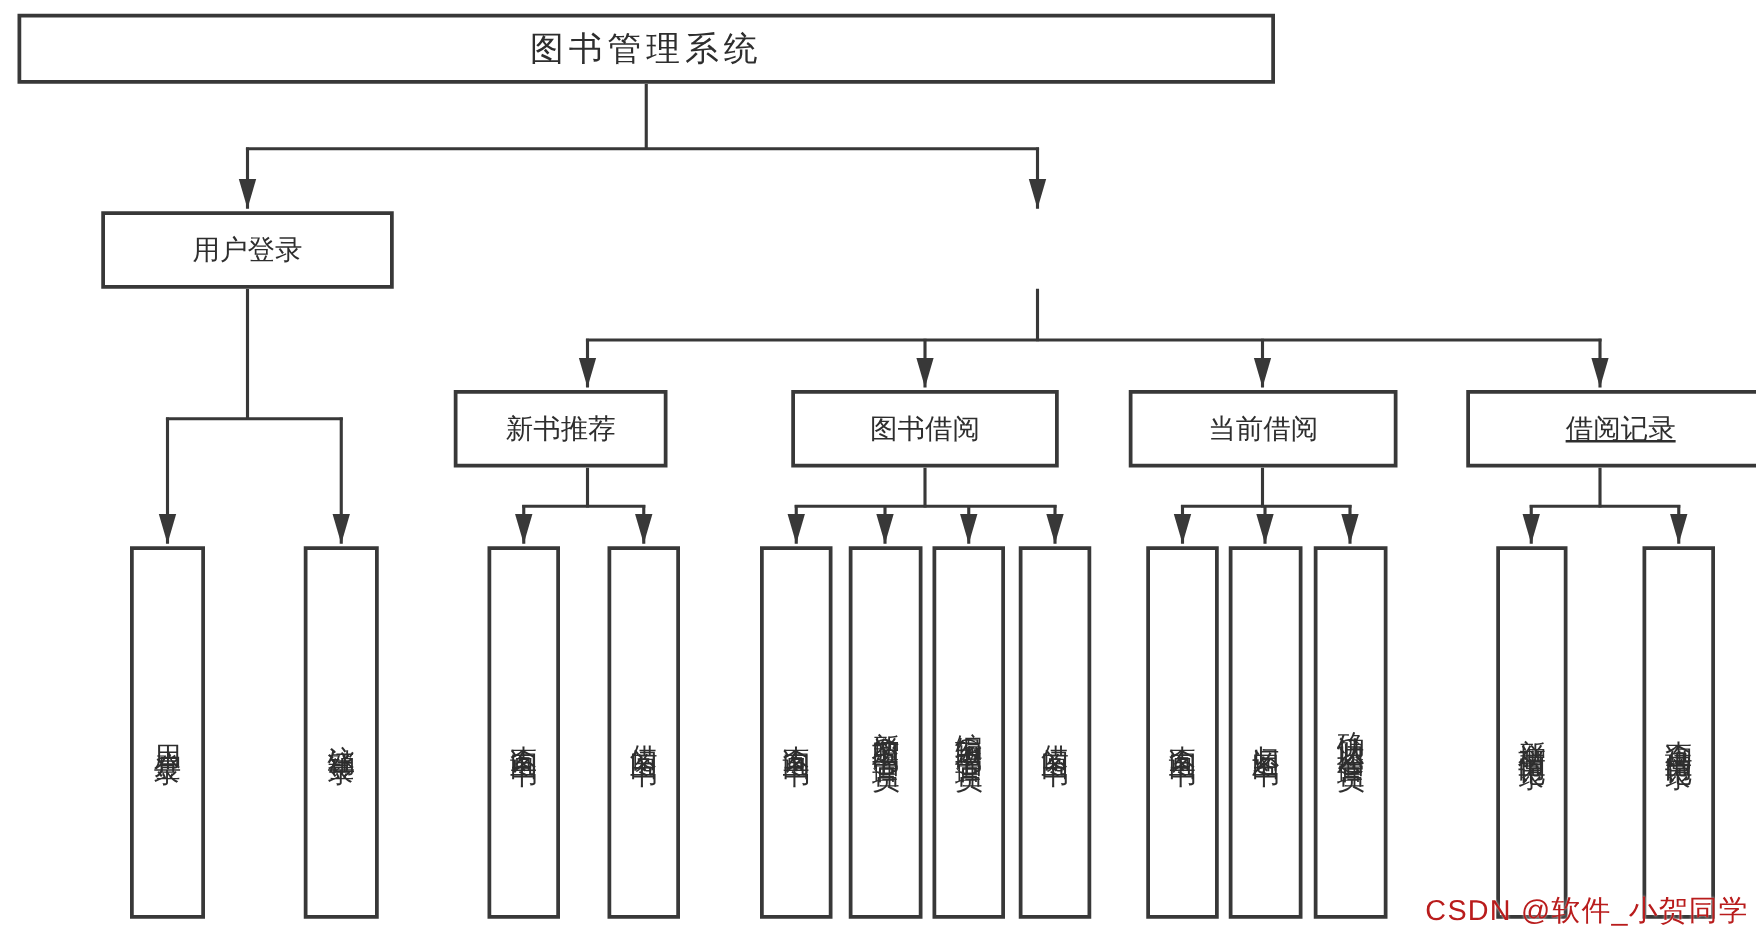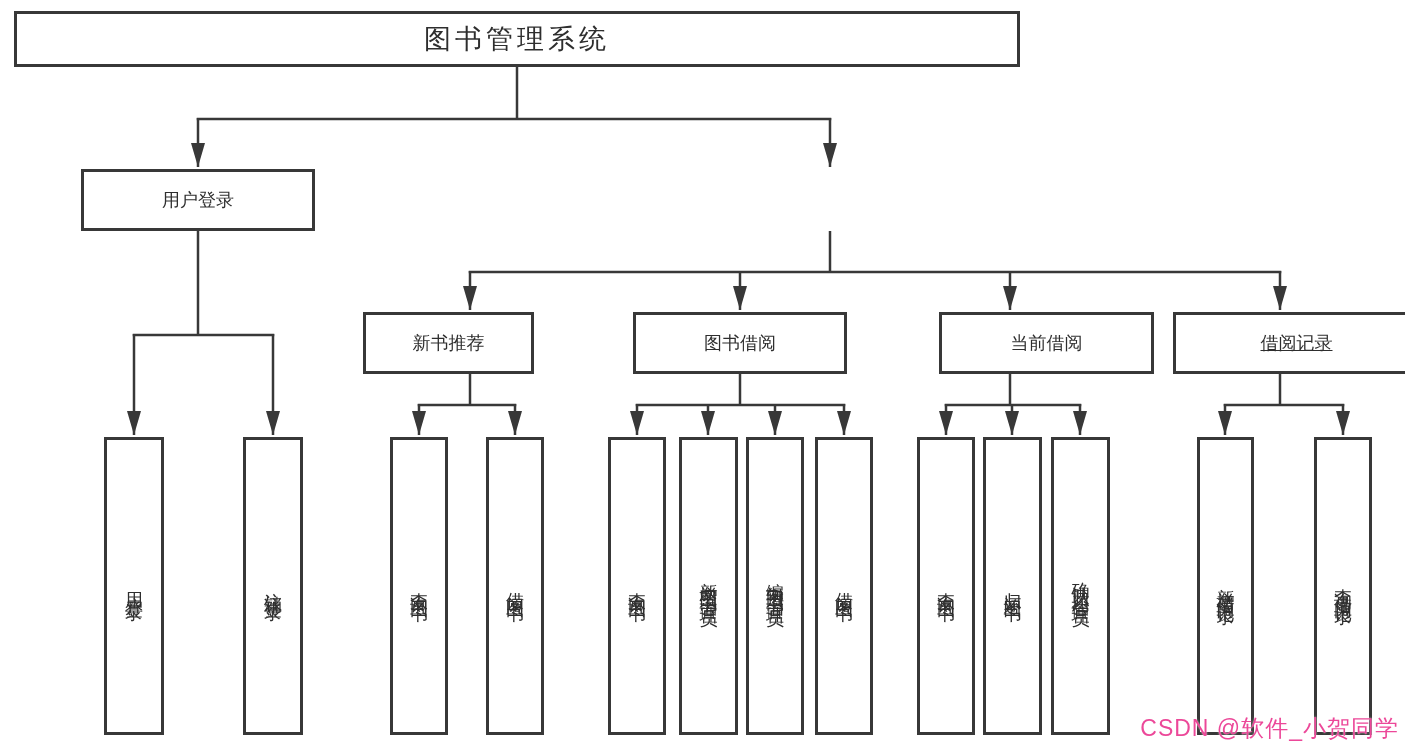--- a/index.html
+++ b/index.html
@@ -24,56 +24,56 @@
   }
   .box {
     position: absolute;
     box-sizing: border-box;
     background: #ffffff;
     border: 3px solid #383838;
     display: flex;
     align-items: center;
     justify-content: center;
     color: #2e2e2e;
-    font-size: 18px;
+    font-size: 22px;
     text-align: center;
     white-space: nowrap;
   }
   .box.root {
     left: 14px; top: 11px;
     width: 1006px; height: 56px;
     font-size: 27px;
     letter-spacing: 4px;
   }
   .box.l2 { height: 62px; width: 234px; top: 169px; }
   .box.l2.user-login { left: 81px; }
   .box.l2.book-mgmt { left: 712px; }
   .box.l3 { top: 312px; height: 62px; }
   .box.l3.rec { left: 363px; width: 171px; }
   .box.l3.bor { left: 633px; width: 214px; }
-  .box.l3.cur { left: 903px; width: 215px; margin-left: 36px; }
+  .box.l3.cur { left: 903px; width: 215px; }
   .box.l3.his { left: 1173px; width: 247px; text-decoration: underline; }
   .box.leaf {
     top: 437px;
     height: 298px;
     padding: 6px 0;
   }
   .box.leaf .vtext {
     writing-mode: vertical-rl;
     text-orientation: upright;
     letter-spacing: 4px;
     line-height: 1;
   }
   .watermark {
     position: absolute;
     right: 6px;
     bottom: 3px;
     font-size: 23px;
     letter-spacing: 1px;
-    color: #ec4899;
+    color: #b91c1c;
     text-shadow: 0 0 2px rgba(255,255,255,0.9);
     z-index: 5;
     pointer-events: none;
   }
 </style>
 </head>
 <body>
 
 <div class="canvas">
 

